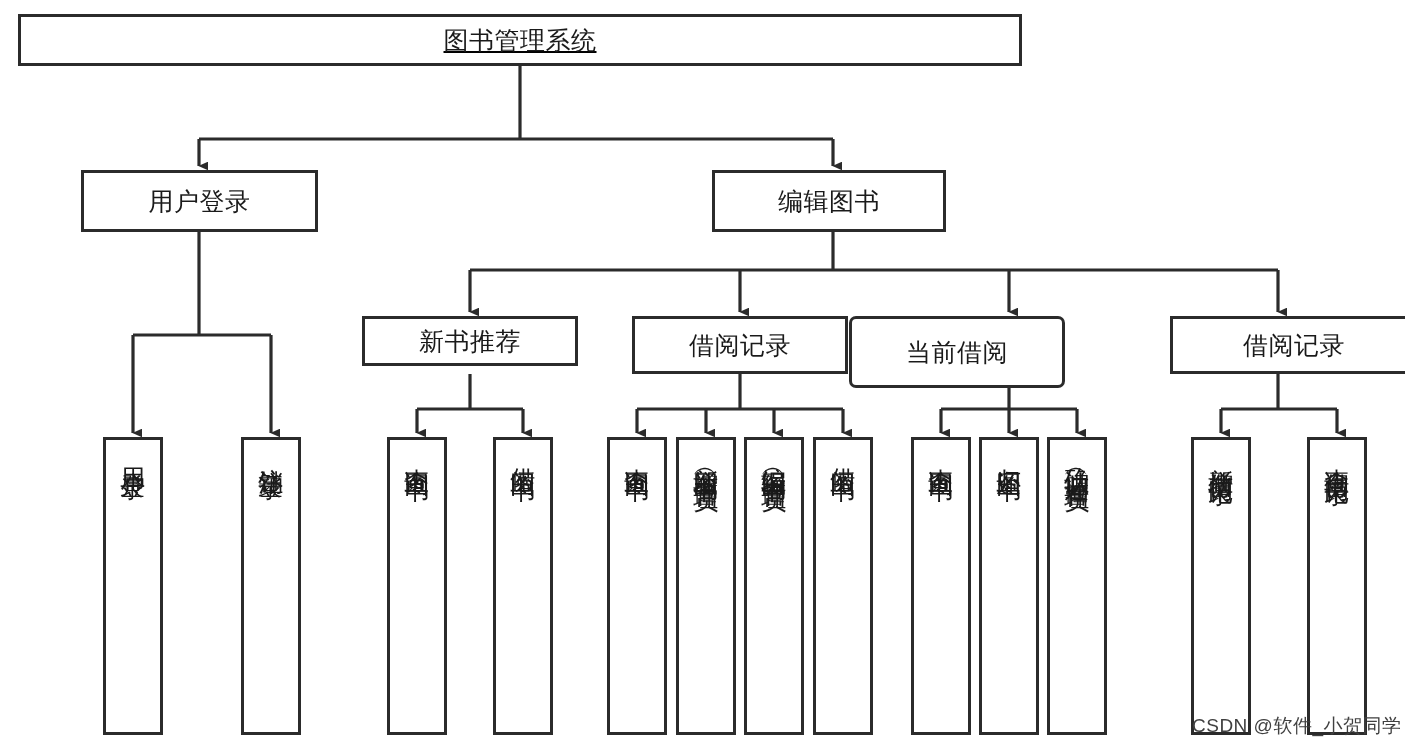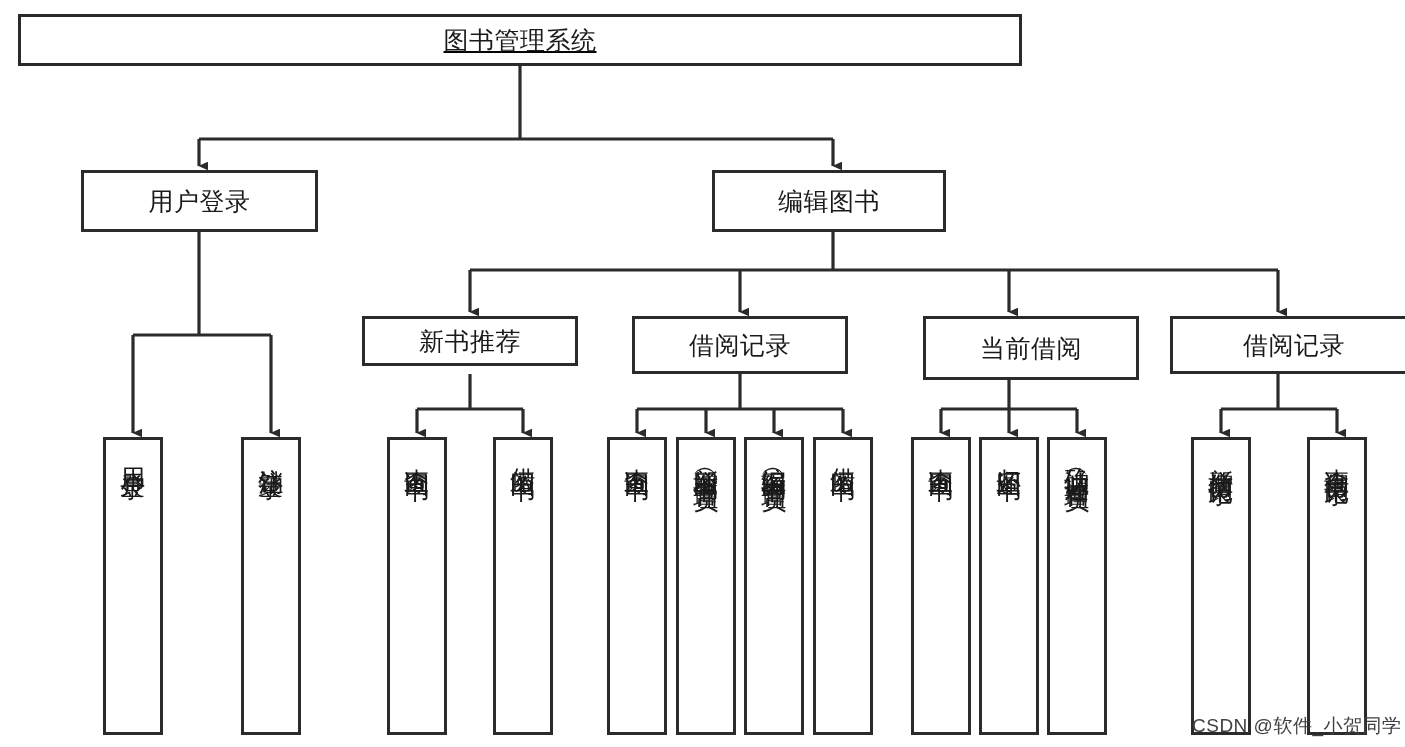--- a/index.html
+++ b/index.html
@@ -144,21 +144,21 @@
   </div>
 
   <div class="node horizontal" style="left:362px; top:316px; width:216px; height:50px;">
     <span class="node-label">新书推荐</span>
   </div>
 
   <div class="node horizontal" style="left:632px; top:316px; width:216px; height:58px;">
     <span class="node-label">借阅记录</span>
   </div>
 
-  <div class="node horizontal" style="left:923px; top:316px; width:216px; height:64px;">
+  <div class="node horizontal" style="left:849px; top:316px; width:216px; height:72px;border-radius:7px;">
     <span class="node-label">当前借阅</span>
   </div>
 
   <div class="node horizontal" style="left:1170px; top:316px; width:248px; height:58px;">
     <span class="node-label">借阅记录</span>
   </div>
 
   <div class="node vertical" style="left:103px; top:437px; width:60px; height:298px;">
     <span class="node-label">用户登录</span>
   </div>

